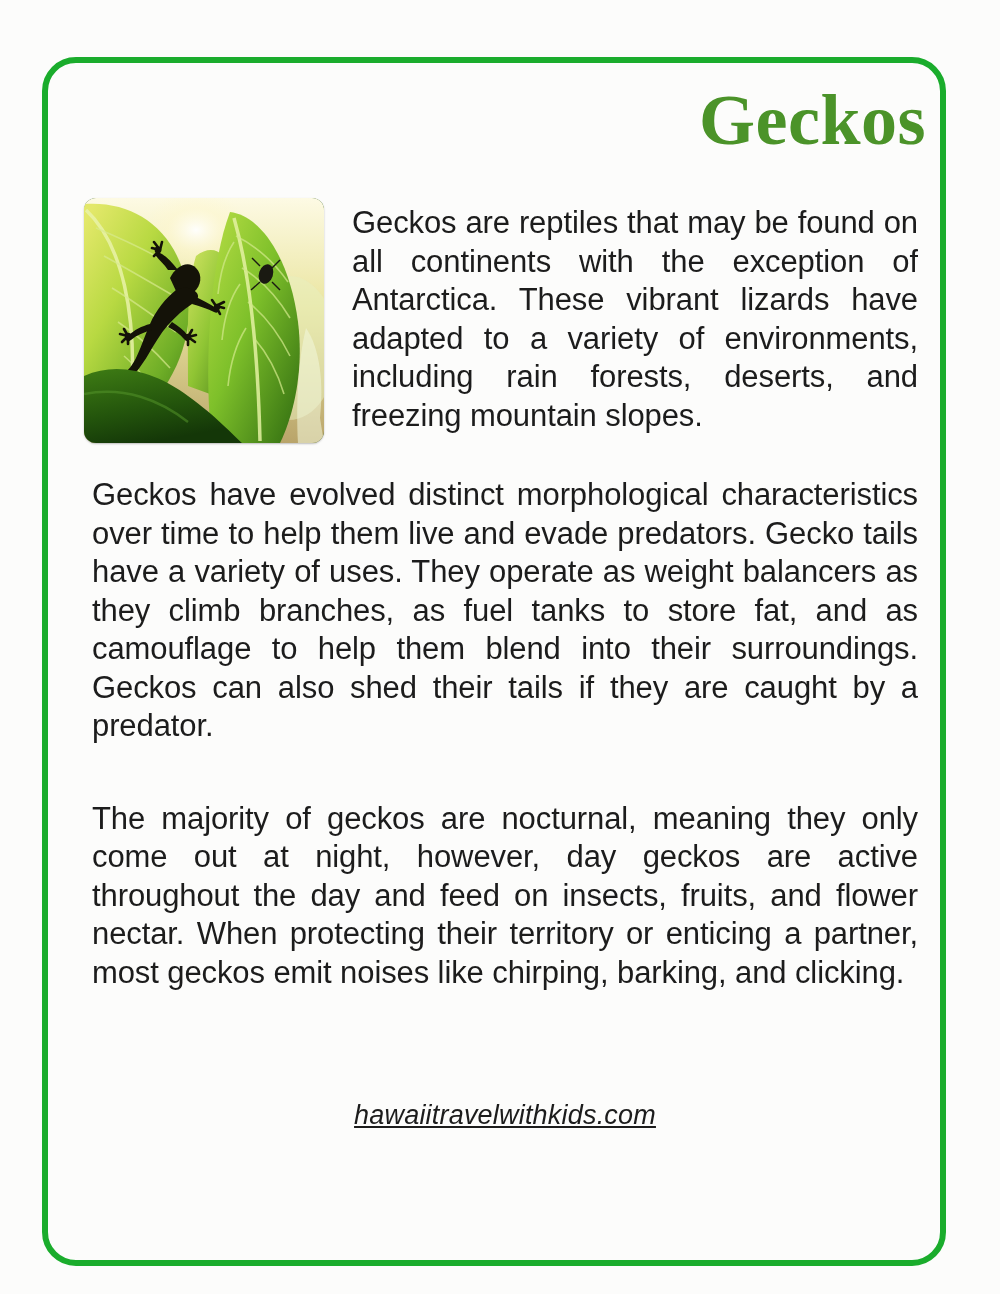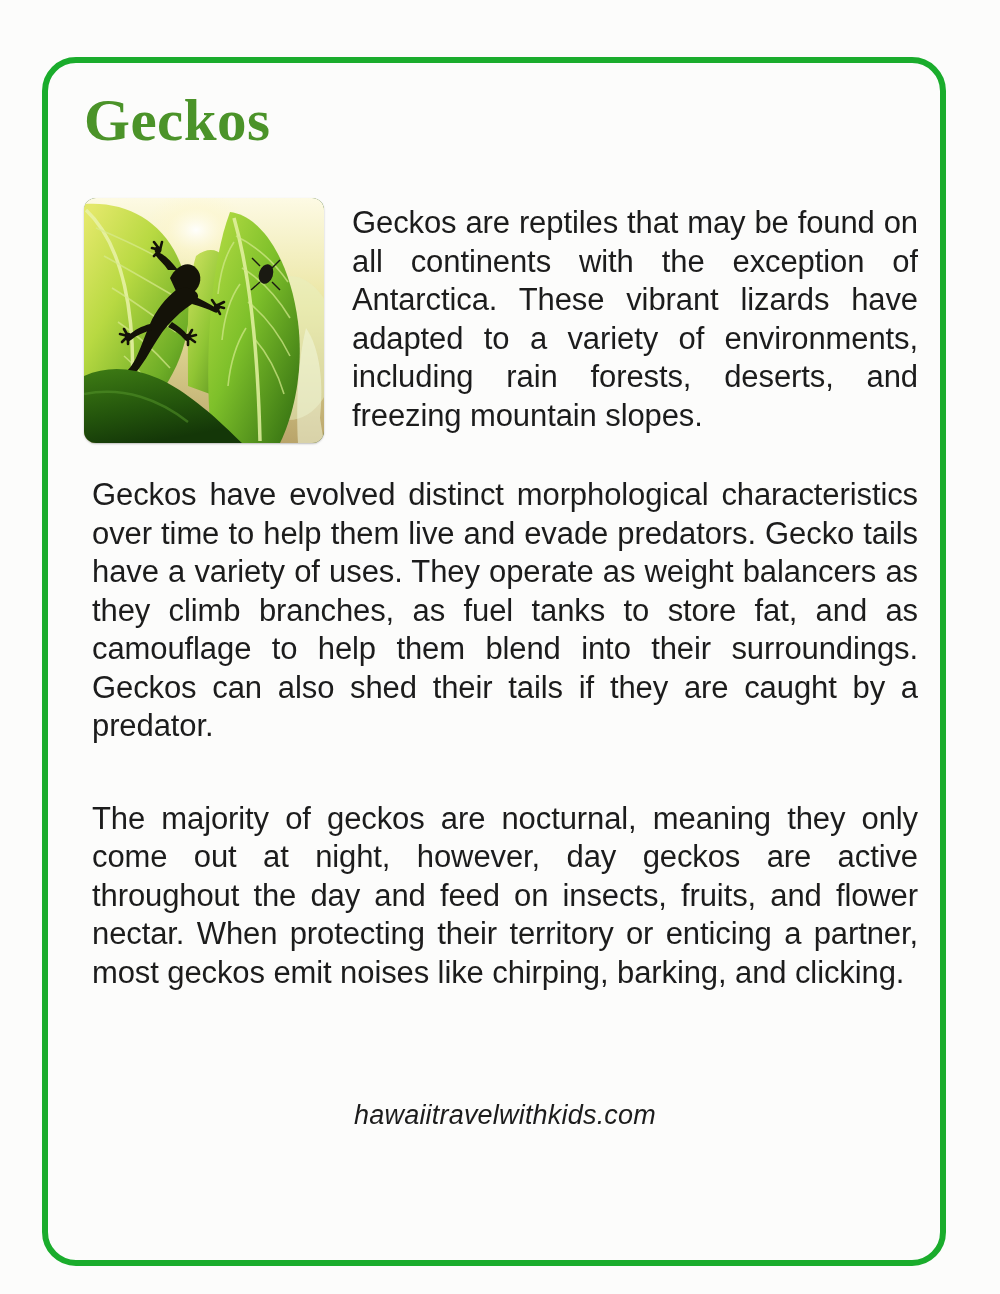--- a/index.html
+++ b/index.html
@@ -39,24 +39,24 @@
     position: absolute;
     left: 84px;
     top: 72px;
     width: 842px;
     height: 1180px;
   }
 
   .title {
     font-family: "Liberation Serif", "DejaVu Serif", serif;
     font-weight: bold;
-    font-size: 59px;
+    font-size: 72px;
     line-height: 96px;
     color: #4b9329;
-    text-align: left;
+    text-align: right;
     letter-spacing: 0.5px;
     margin: 0;
     padding: 0 0 4px 0;
     height: 104px;
   }
 
   .intro-block {
     position: relative;
     margin-top: 12px;
     min-height: 250px;
@@ -104,20 +104,21 @@
   }
 
   .footer {
     margin-top: 22px;
     text-align: center;
     font-style: italic;
     font-size: 27px;
     line-height: 34px;
     color: #1c1c1c;
     letter-spacing: 0.2px;
+    text-decoration: underline;
   }
 </style>
 </head>
 <body>
 
 <div class="page">
 
   <div class="page-border"></div>
 
   <div class="content">

